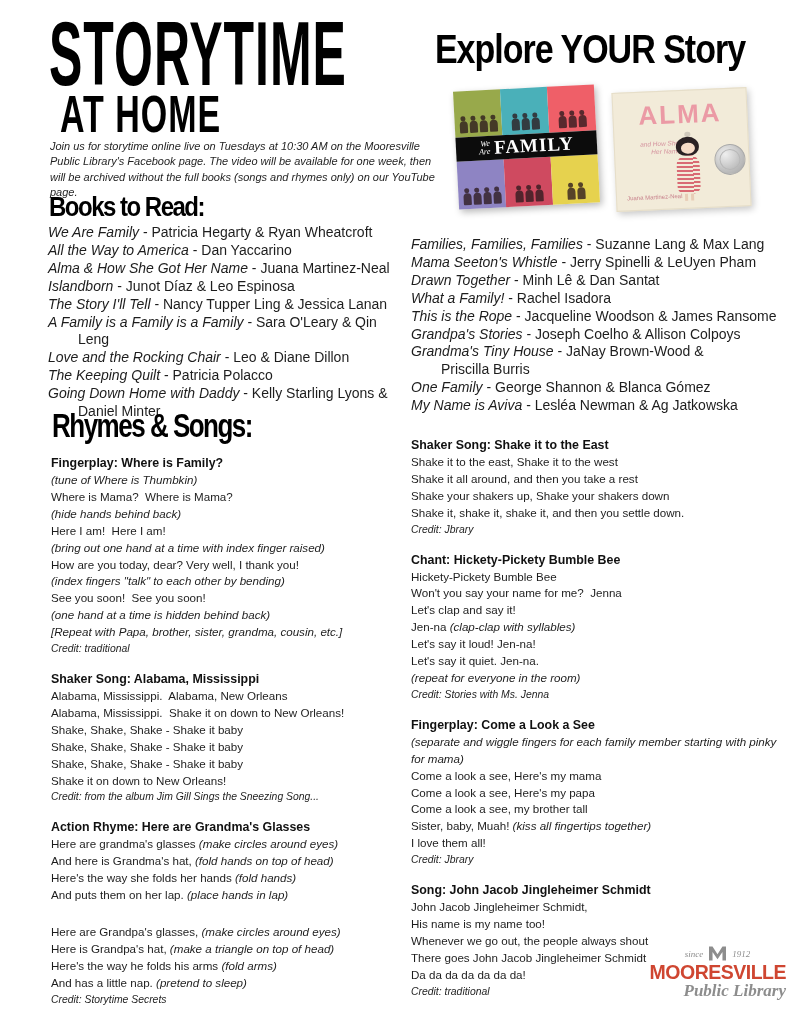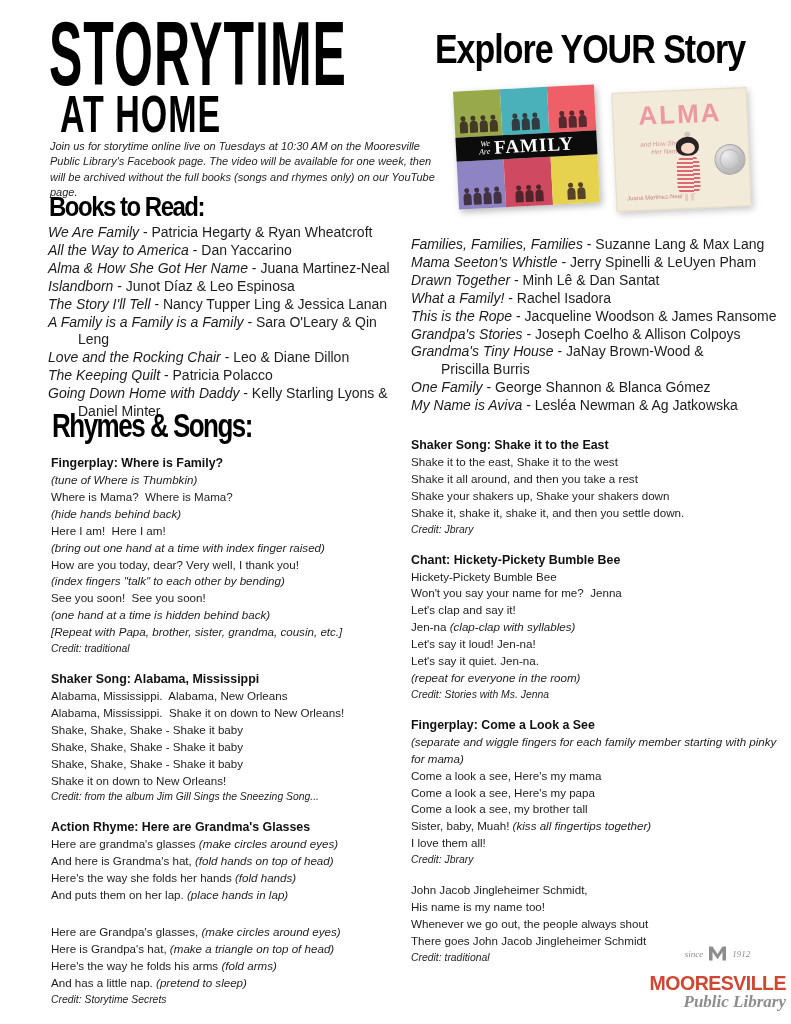--- a/index.html
+++ b/index.html
@@ -77,21 +77,21 @@
   .g-leg{position:absolute;bottom:0;width:2.5px;height:7px;background:#e8cdb7;}
   .g-leg.l{left:10px;} .g-leg.r{left:16px;}
   .alma-medal{position:absolute;left:99px;top:55px;width:29px;height:29px;border-radius:50%;
     background:radial-gradient(circle at 35% 32%,#efefef,#c2c2c2 55%,#a3a3a3);border:1px solid #a9a9a9;}
   .alma-medal::after{content:"";position:absolute;inset:4px;border-radius:50%;border:1px solid #b8b8b8;}
   .alma-author{position:absolute;left:10px;bottom:9px;font-size:6px;color:#c9848e;}
   
   .logo{left:649px;top:946px;width:137px;text-align:right;}
   .logo-top{display:flex;align-items:center;justify-content:center;gap:6px;color:#8d8d8d;
     font-family:"Liberation Serif", serif;font-style:italic;font-size:9px;}
-  .logo-name{font-weight:bold;font-size:19.5px;letter-spacing:-0.5px;color:#cf4631;line-height:20px;margin-top:12px;}
+  .logo-name{font-weight:bold;font-size:19.5px;letter-spacing:-0.5px;color:#cf4631;line-height:20px;margin-top:1px;}
   .logo-sub{font-family:"Liberation Serif", serif;font-weight:bold;font-style:italic;
     font-size:17px;color:#8d8d8d;line-height:17px;}
 </style>
 </head>
 <body>
 
 <div class="abs marker t-story">STORYTIME</div>
 <div class="abs marker t-home">AT HOME</div>
 <div class="abs intro">Join us for storytime online live on Tuesdays at 10:30 AM on the Mooresville Public Library's Facebook page.  The video will be available for one week, then will be archived without the full books (songs and rhymes only) on our YouTube page.</div>
 <div class="abs marker t-explore">Explore YOUR Story</div>
@@ -273,25 +273,27 @@
       <div class="ln"><span>Come a look a see, Here's my mama</span><span class="em"></span></div>
       <div class="ln"><span>Come a look a see, Here's my papa</span><span class="em"></span></div>
       <div class="ln"><span>Come a look a see, my brother tall</span><span class="em"></span></div>
       <div class="ln"><span>Sister, baby, Muah! </span><span class="em">(kiss all fingertips together)</span></div>
       <div class="ln"><span>I love them all!</span><span class="em"></span></div>
     </div>
     <div class="ln credit">Credit: Jbrary</div>
   </div>
 
   <div class="rblock">
+    <div class="bh">Song: John Jacob Jingleheimer Schmidt</div>
     <div class="stanza">
       <div class="ln"><span>John Jacob Jingleheimer Schmidt,</span><span class="em"></span></div>
       <div class="ln"><span>His name is my name too!</span><span class="em"></span></div>
       <div class="ln"><span>Whenever we go out, the people always shout</span><span class="em"></span></div>
       <div class="ln"><span>There goes John Jacob Jingleheimer Schmidt</span><span class="em"></span></div>
+      <div class="ln"><span>Da da da da da da da!</span><span class="em"></span></div>
     </div>
     <div class="ln credit">Credit: traditional</div>
   </div>
 
 </div>
 
 <div class="abs logo">
   <div class="logo-top">
     <span>since</span>
     <svg width="17" height="15" viewBox="0 0 24 20">

